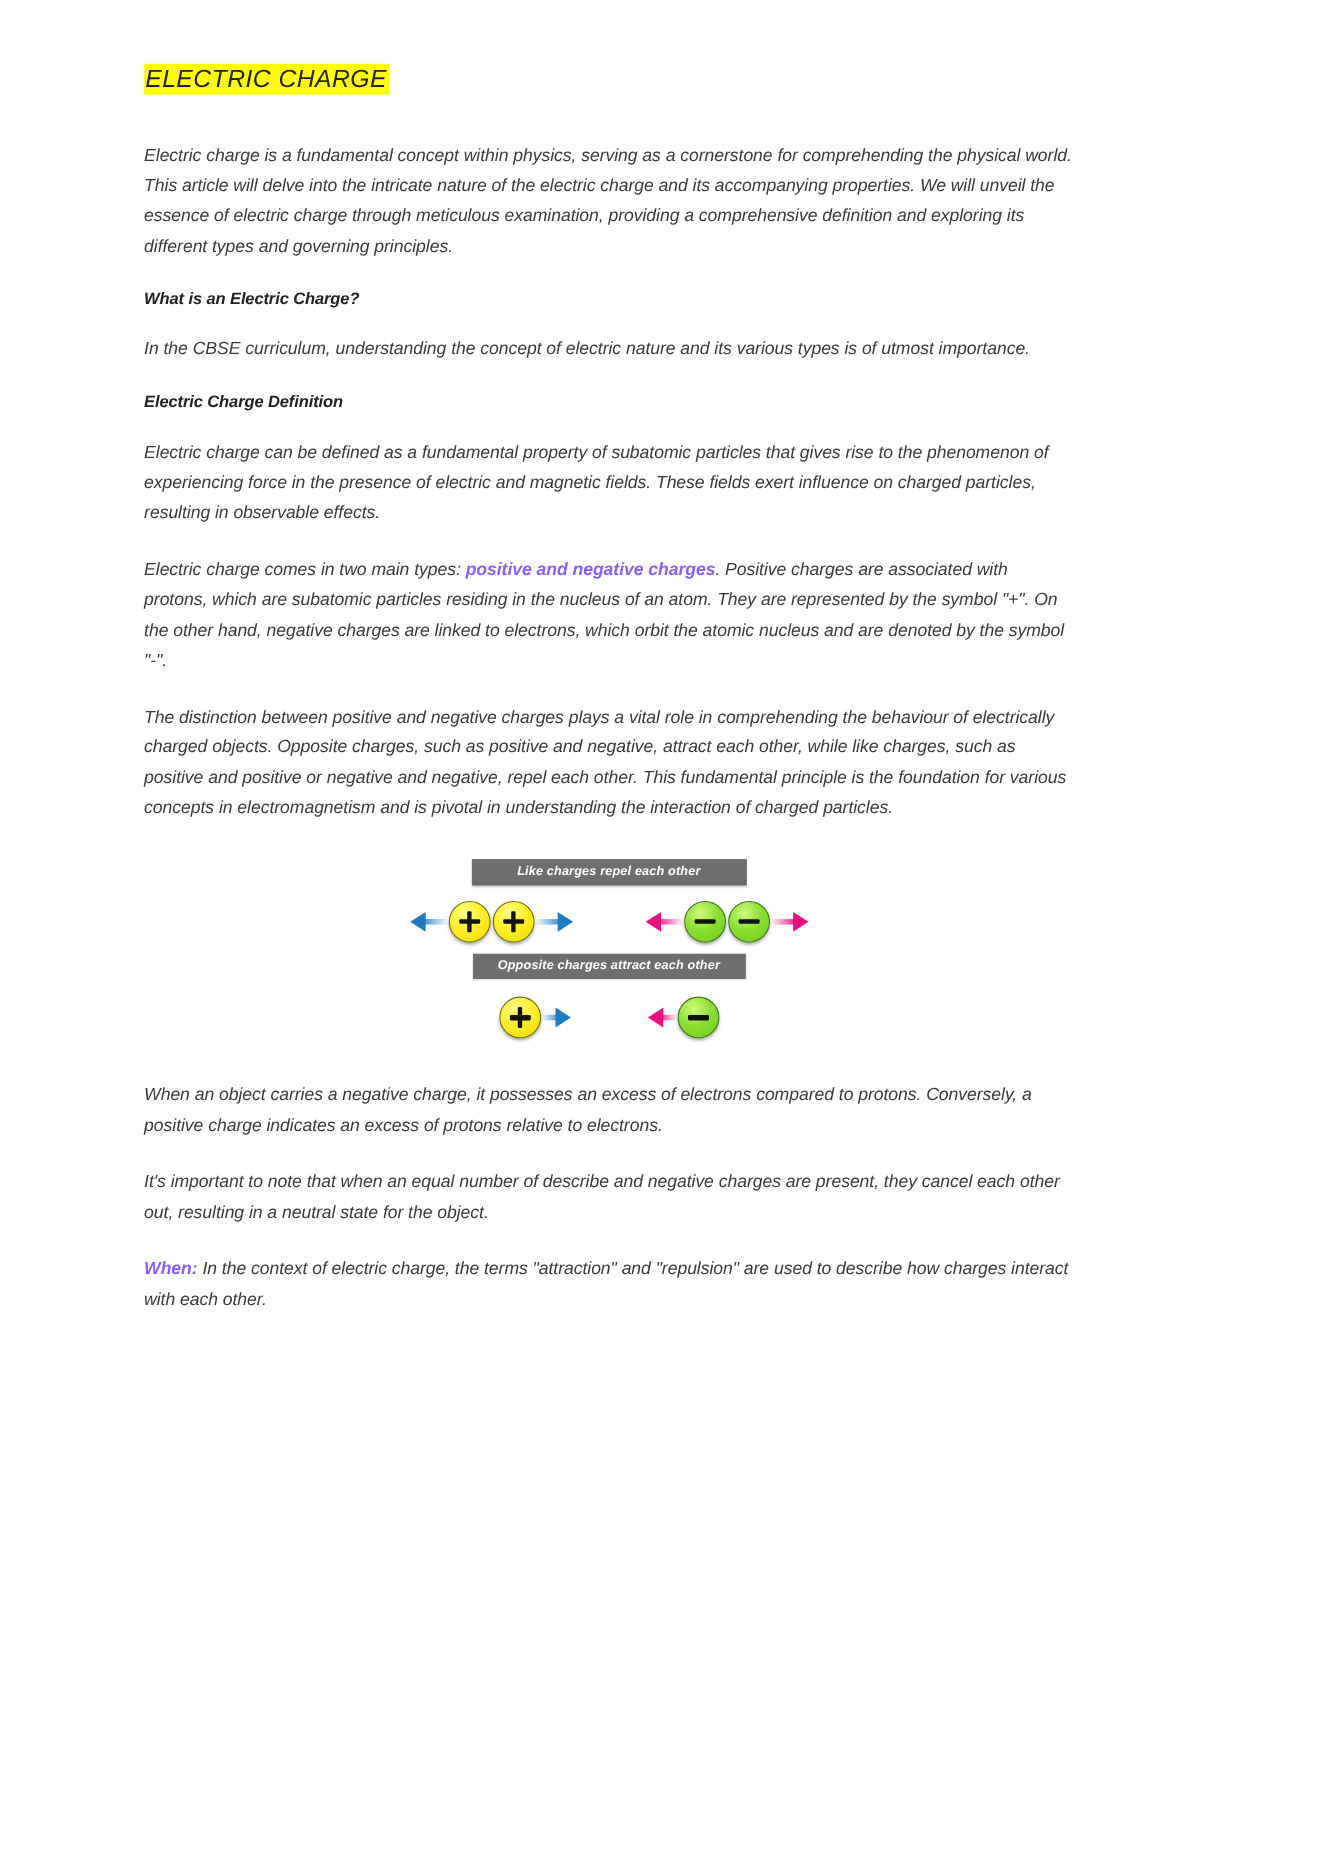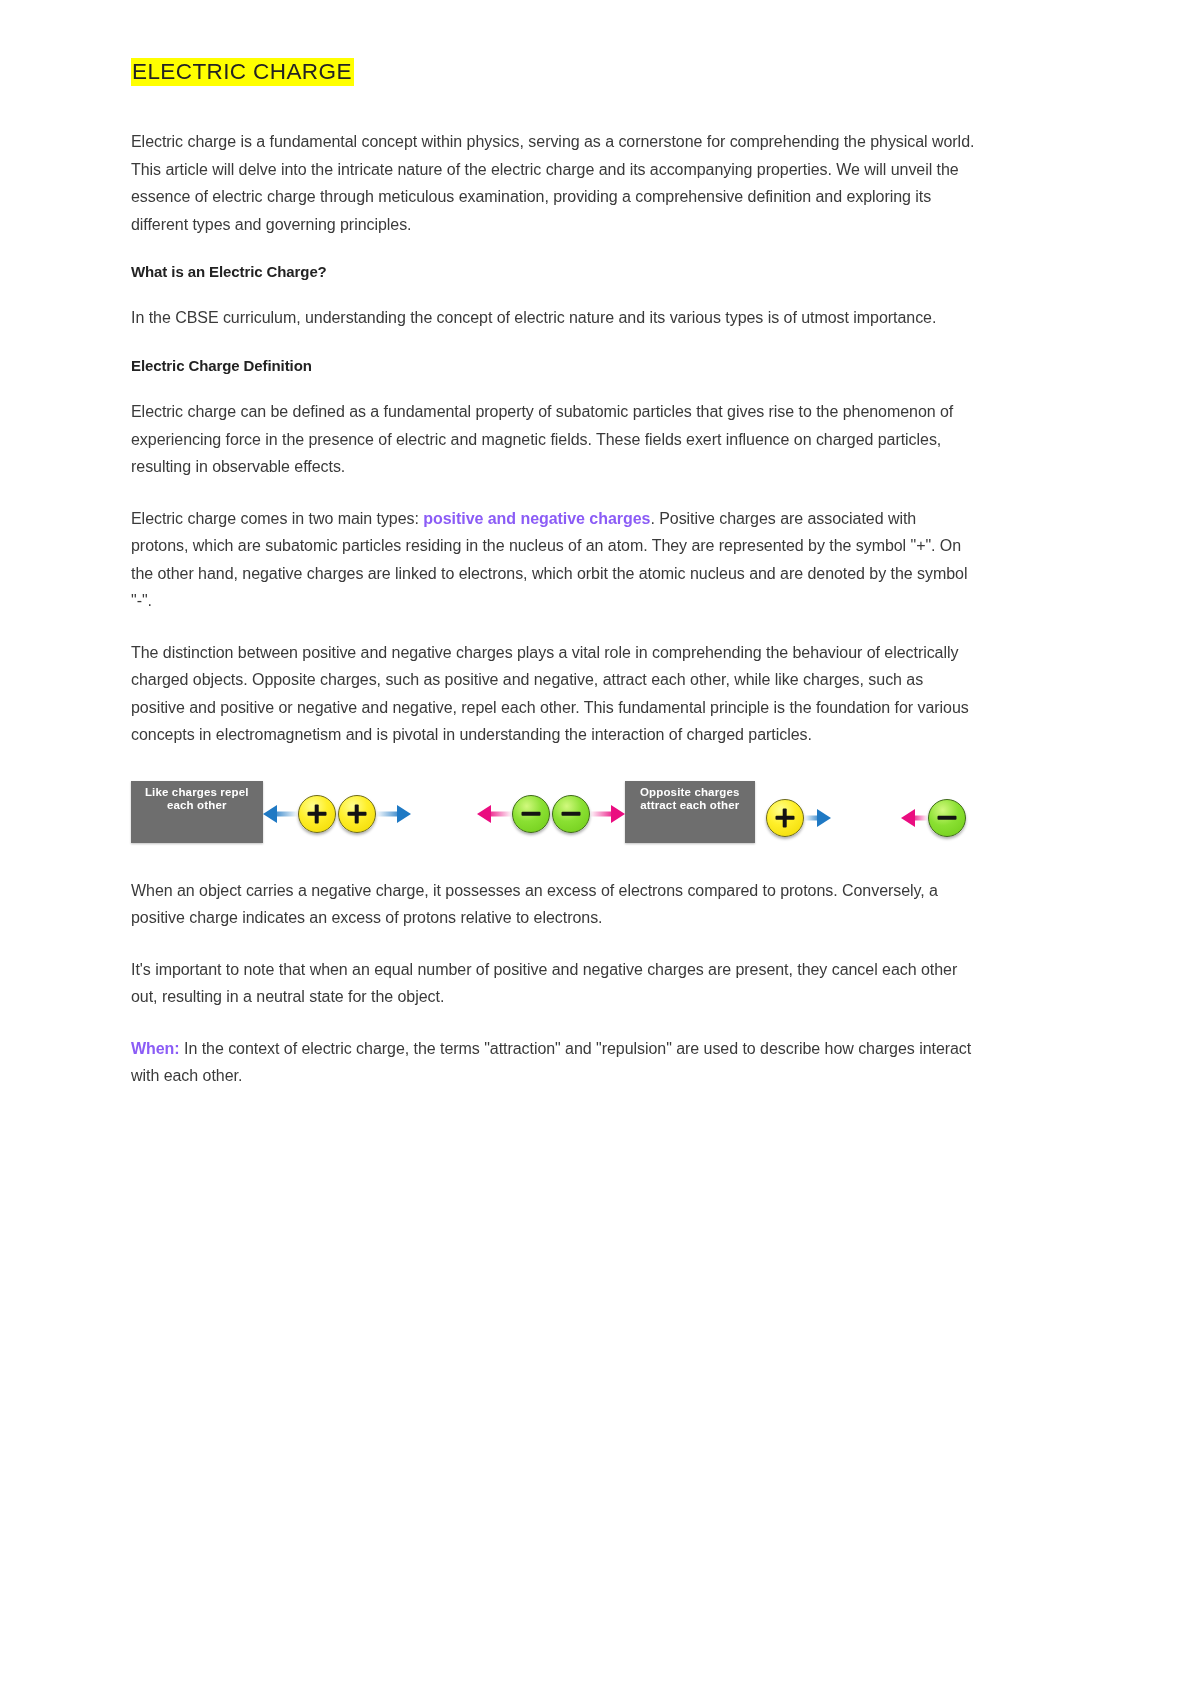--- a/index.html
+++ b/index.html
@@ -15,20 +15,21 @@
     position: relative;
     overflow: hidden;
   }
 
   .page {
     position: relative;
     width: 1066px;
     height: 1696px;
     padding: 0;
     box-sizing: border-box;
+    font-style: italic;
   }
 
   .content {
     position: absolute;
     left: 131px;
     top: 58px;
     width: 845px;
   }
 
   
@@ -66,20 +67,22 @@
   p.para b, p.para strong { color: #8b5cf6; font-weight: bold; }
 
   .sp-intro { margin-bottom: 34px; }
   .sp-after-head { margin-bottom: 34px; }
 
   
   .figure {
     width: 100%;
     margin: 32px 0 34px 0;
     display: flex;
+    flex-direction: column;
+    align-items: center;
   }
   .banner {
     background: #6e6e6e;
     color: #ffffff;
     font-size: 11.5px;
     font-weight: bold;
     letter-spacing: 0.15px;
     text-align: center;
     padding: 5px 0 6px 0;
     width: 250px;
@@ -278,17 +281,17 @@
             </span>
           <span class="charge neg">
               <span class="sym-h"></span>
             </span>
         </div>
       </div>
 
     </div>
 
     <p class="para">When an object carries a negative charge, it possesses an excess of electrons compared to protons. Conversely, a positive charge indicates an excess of protons relative to electrons.</p>
-    <p class="para">It's important to note that when an equal number of positive and negative charges are present, they cancel each other out, resulting in a neutral state for the object.</p>
+    <p class="para">It's important to note that when an equal number of describe and negative charges are present, they cancel each other out, resulting in a neutral state for the object.</p>
     <p class="para"><b>When:</b><span> In the context of electric charge, the terms "attraction" and "repulsion" are used to describe how charges interact with each other.</span></p>
 
   </div>
 </div>
 
 </body></html>

